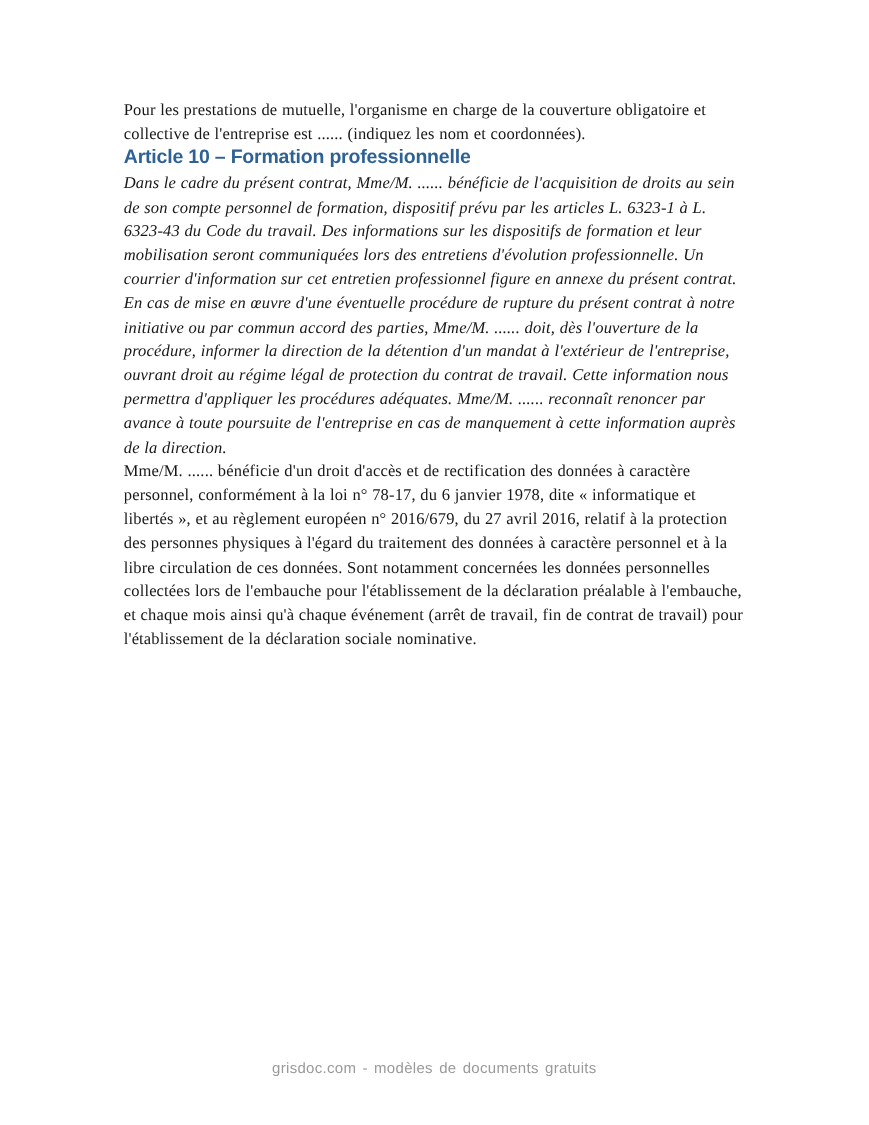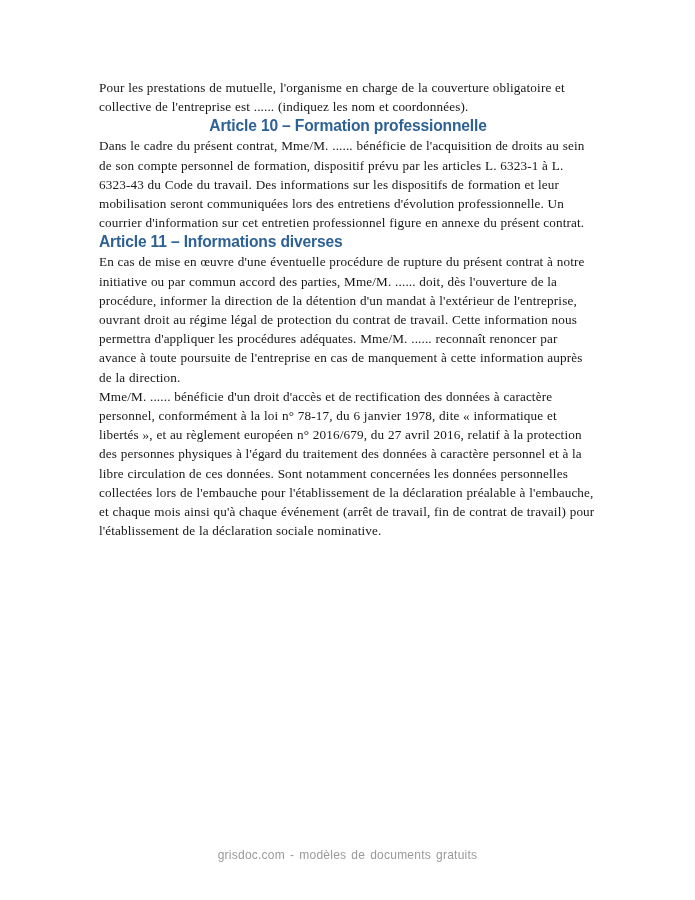--- a/index.html
+++ b/index.html
@@ -42,23 +42,23 @@
   .para-gap-xl { margin-top: 33px; }
   h2.article-heading {
     margin: 0;
     font-family: "Liberation Sans", "DejaVu Sans", sans-serif;
     font-size: 15.6px;
     font-weight: bold;
     color: #2e6195;
     letter-spacing: -0.01em;
     line-height: 20px;
   }
-  .head-gap-a10 { margin-top: 56px; text-align: center; }
+  .head-gap-a10 { margin-top: 56px; }
   .head-gap-a11 { margin-top: 60px; }
-  .after-head-gap { margin-top: 28px; }
+  .after-head-gap { margin-top: 28px; font-style: italic; }
 
   .footer {
     position: absolute;
     left: 0;
     top: 845px;
     width: 695px;
     text-align: center;
   }
   .footer-text {
     display: inline-block;
@@ -75,21 +75,20 @@
 <div class="page">
 
   <div class="content">
 
     <p class="body-text">Pour les prestations de mutuelle, l'organisme en charge de la couverture obligatoire et collective de l'entreprise est ...... (indiquez les nom et coordonnées).</p>
 
     <h2 class="article-heading head-gap-a10">Article 10 – Formation professionnelle</h2>
 
     <p class="body-text after-head-gap">Dans le cadre du présent contrat, Mme/M. ...... bénéficie de l'acquisition de droits au sein de son compte personnel de formation, dispositif prévu par les articles L. 6323-1 à L. 6323-43 du Code du travail. Des informations sur les dispositifs de formation et leur mobilisation seront communiquées lors des entretiens d'évolution professionnelle. Un courrier d'information sur cet entretien professionnel figure en annexe du présent contrat.</p>
 
-    <h2 class="article-heading head-gap-a11">Article 11 – Informations diverses</h2>
 
     <p class="body-text after-head-gap">En cas de mise en œuvre d'une éventuelle procédure de rupture du présent contrat à notre initiative ou par commun accord des parties, Mme/M. ...... doit, dès l'ouverture de la procédure, informer la direction de la détention d'un mandat à l'extérieur de l'entreprise, ouvrant droit au régime légal de protection du contrat de travail. Cette information nous permettra d'appliquer les procédures adéquates. Mme/M. ...... reconnaît renoncer par avance à toute poursuite de l'entreprise en cas de manquement à cette information auprès de la direction.</p>
 
     <p class="body-text para-gap-xl">Mme/M. ...... bénéficie d'un droit d'accès et de rectification des données à caractère personnel, conformément à la loi n° 78-17, du 6 janvier 1978, dite « informatique et libertés », et au règlement européen n° 2016/679, du 27 avril 2016, relatif à la protection des personnes physiques à l'égard du traitement des données à caractère personnel et à la libre circulation de ces données. Sont notamment concernées les données personnelles collectées lors de l'embauche pour l'établissement de la déclaration préalable à l'embauche, et chaque mois ainsi qu'à chaque événement (arrêt de travail, fin de contrat de travail) pour l'établissement de la déclaration sociale nominative.</p>
 
 
   </div>
 
   <div class="footer">
     <span class="footer-text">grisdoc.com  - modèles de documents gratuits</span>

